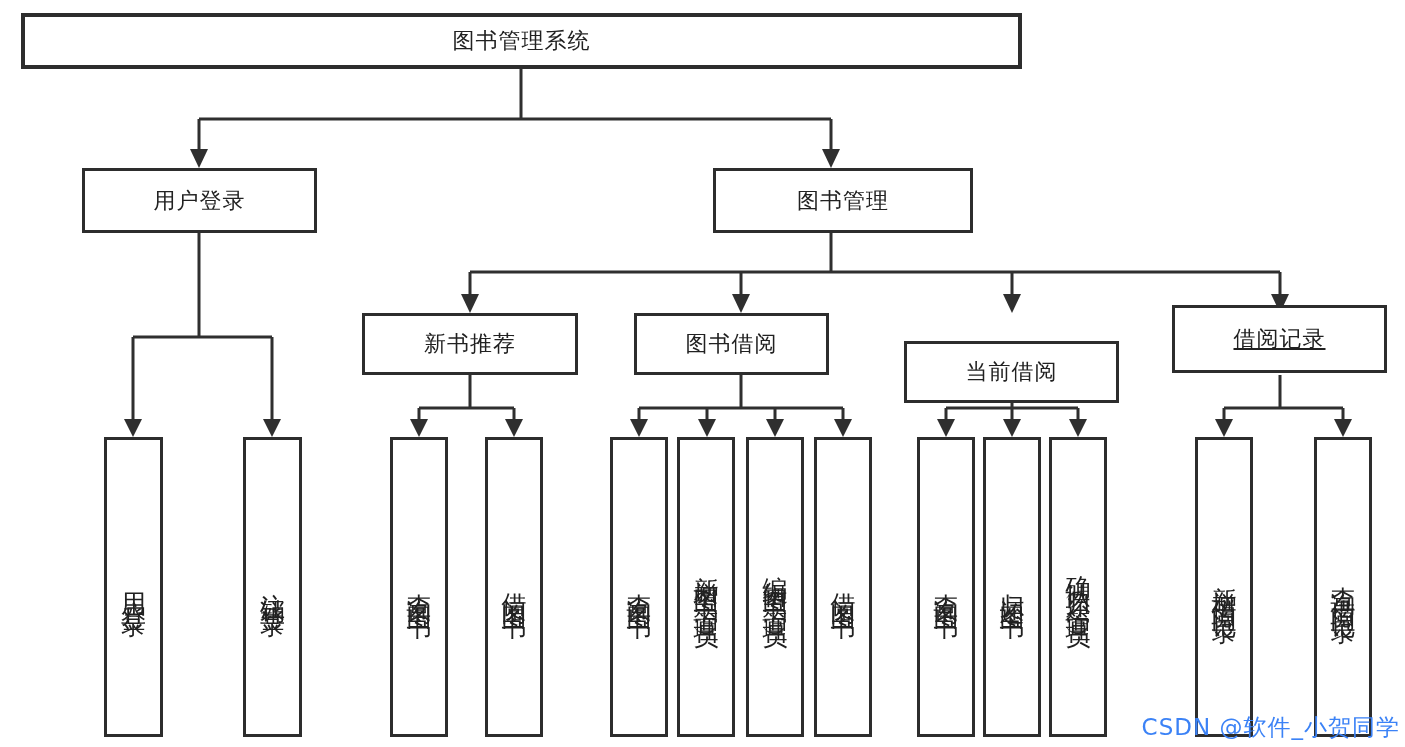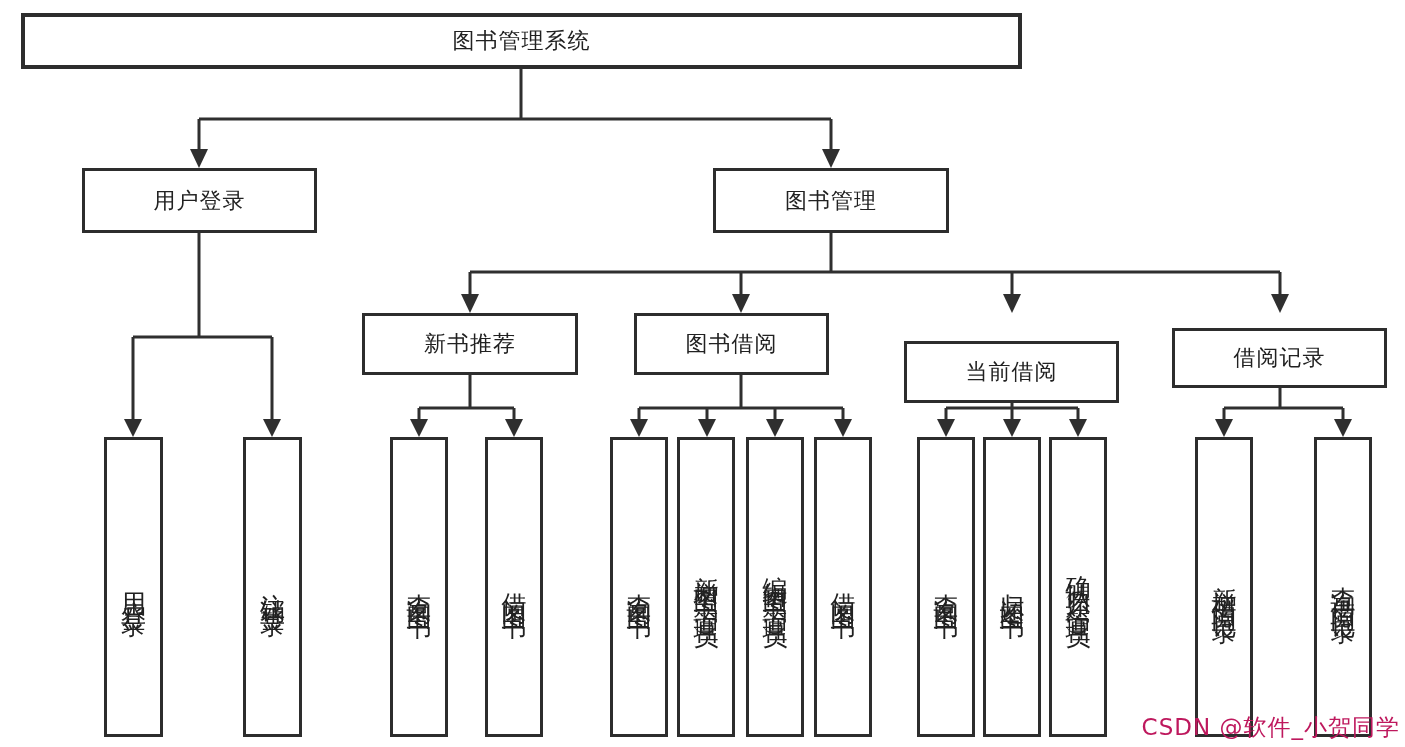--- a/index.html
+++ b/index.html
@@ -14,21 +14,21 @@
     color:#212121;
   }
   .hnode{font-size:22px;letter-spacing:1px;white-space:nowrap;}
   .rootnode{border-width:4px;}
   .vnode{font-size:25px;}
   .vnode .vtext{
     writing-mode:vertical-rl;text-orientation:mixed;
     letter-spacing:7px;line-height:1;white-space:nowrap;
   }
   .watermark{
-    position:absolute;right:5px;bottom:4px;font-size:23px;color:#be185d;
+    position:absolute;right:5px;bottom:4px;font-size:23px;color:#3b82f6;
     letter-spacing:1px;white-space:nowrap;z-index:5;
   }
 </style>
 </head>
 <body>
 
 <div class="stage">
 
   <svg class="connectors" viewBox="0 0 1405 747">
     <g stroke="#2f2f2f" stroke-width="3" fill="none">
@@ -70,34 +70,34 @@
     </g>
   </svg>
 
   <div class="node hnode rootnode" style="left:21px;top:13px;width:1001px;height:56px;">
     <span>图书管理系统</span>
   </div>
 
   <div class="node hnode" style="left:82px;top:168px;width:235px;height:65px;">
     <span>用户登录</span>
   </div>
-  <div class="node hnode" style="left:713px;top:168px;width:236px;height:65px;">
+  <div class="node hnode" style="left:713px;top:168px;width:260px;height:65px;">
     <span>图书管理</span>
   </div>
 
   <div class="node hnode" style="left:362px;top:313px;width:216px;height:62px;text-align:right;">
     <span>新书推荐</span>
   </div>
   <div class="node hnode" style="left:634px;top:313px;width:195px;height:62px;">
     <span>图书借阅</span>
   </div>
   <div class="node hnode" style="left:904px;top:313px;width:215px;height:62px;margin-top:28px;">
     <span>当前借阅</span>
   </div>
-  <div class="node hnode" style="left:1172px;top:328px;width:215px;height:60px;">
+  <div class="node hnode" style="left:1172px;top:305px;width:215px;height:68px;text-decoration:underline;">
     <span>借阅记录</span>
   </div>
 
   <div class="node vnode" style="left:104px;top:437px;width:59px;height:300px;">
     <span class="vtext">用户登录</span>
   </div>
   <div class="node vnode" style="left:243px;top:437px;width:59px;height:300px;">
     <span class="vtext">注销登录</span>
   </div>
 

